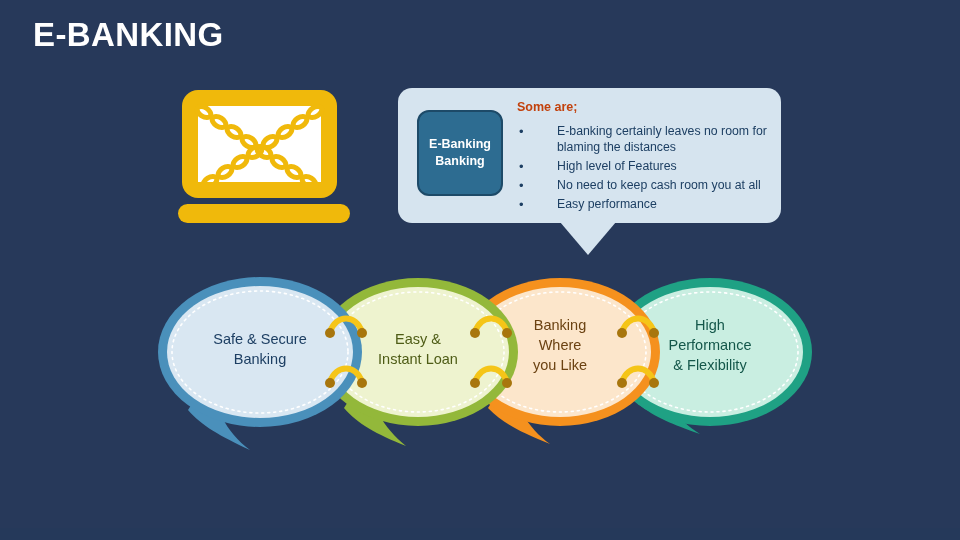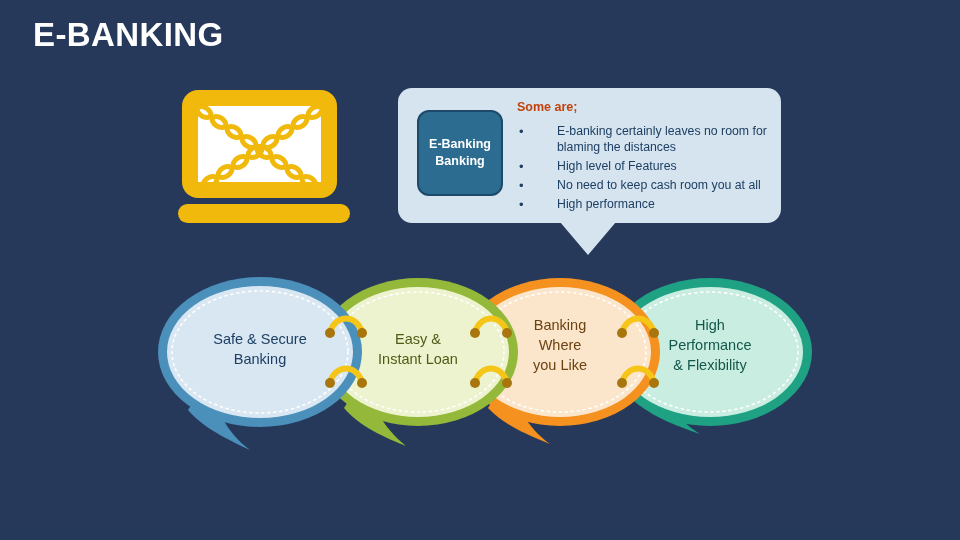--- a/index.html
+++ b/index.html
@@ -176,21 +176,21 @@
       <div class="bullet-row">
         <span class="bullet-dot">•</span>
         <span class="bullet-text">High level of Features</span>
       </div>
       <div class="bullet-row">
         <span class="bullet-dot">•</span>
         <span class="bullet-text">No need to keep cash room you at all</span>
       </div>
       <div class="bullet-row">
         <span class="bullet-dot">•</span>
-        <span class="bullet-text">High performance</span>
+        <span class="bullet-text">Easy performance</span>
       </div>
     </div>
   </div>
   <div id="panel-pointer"></div>
 
   <div id="bubbles">
     <svg id="bubbles-svg" viewBox="0 0 960 230" xmlns="http://www.w3.org/2000/svg">
       <defs>
 
         <g id="tail-shape">

